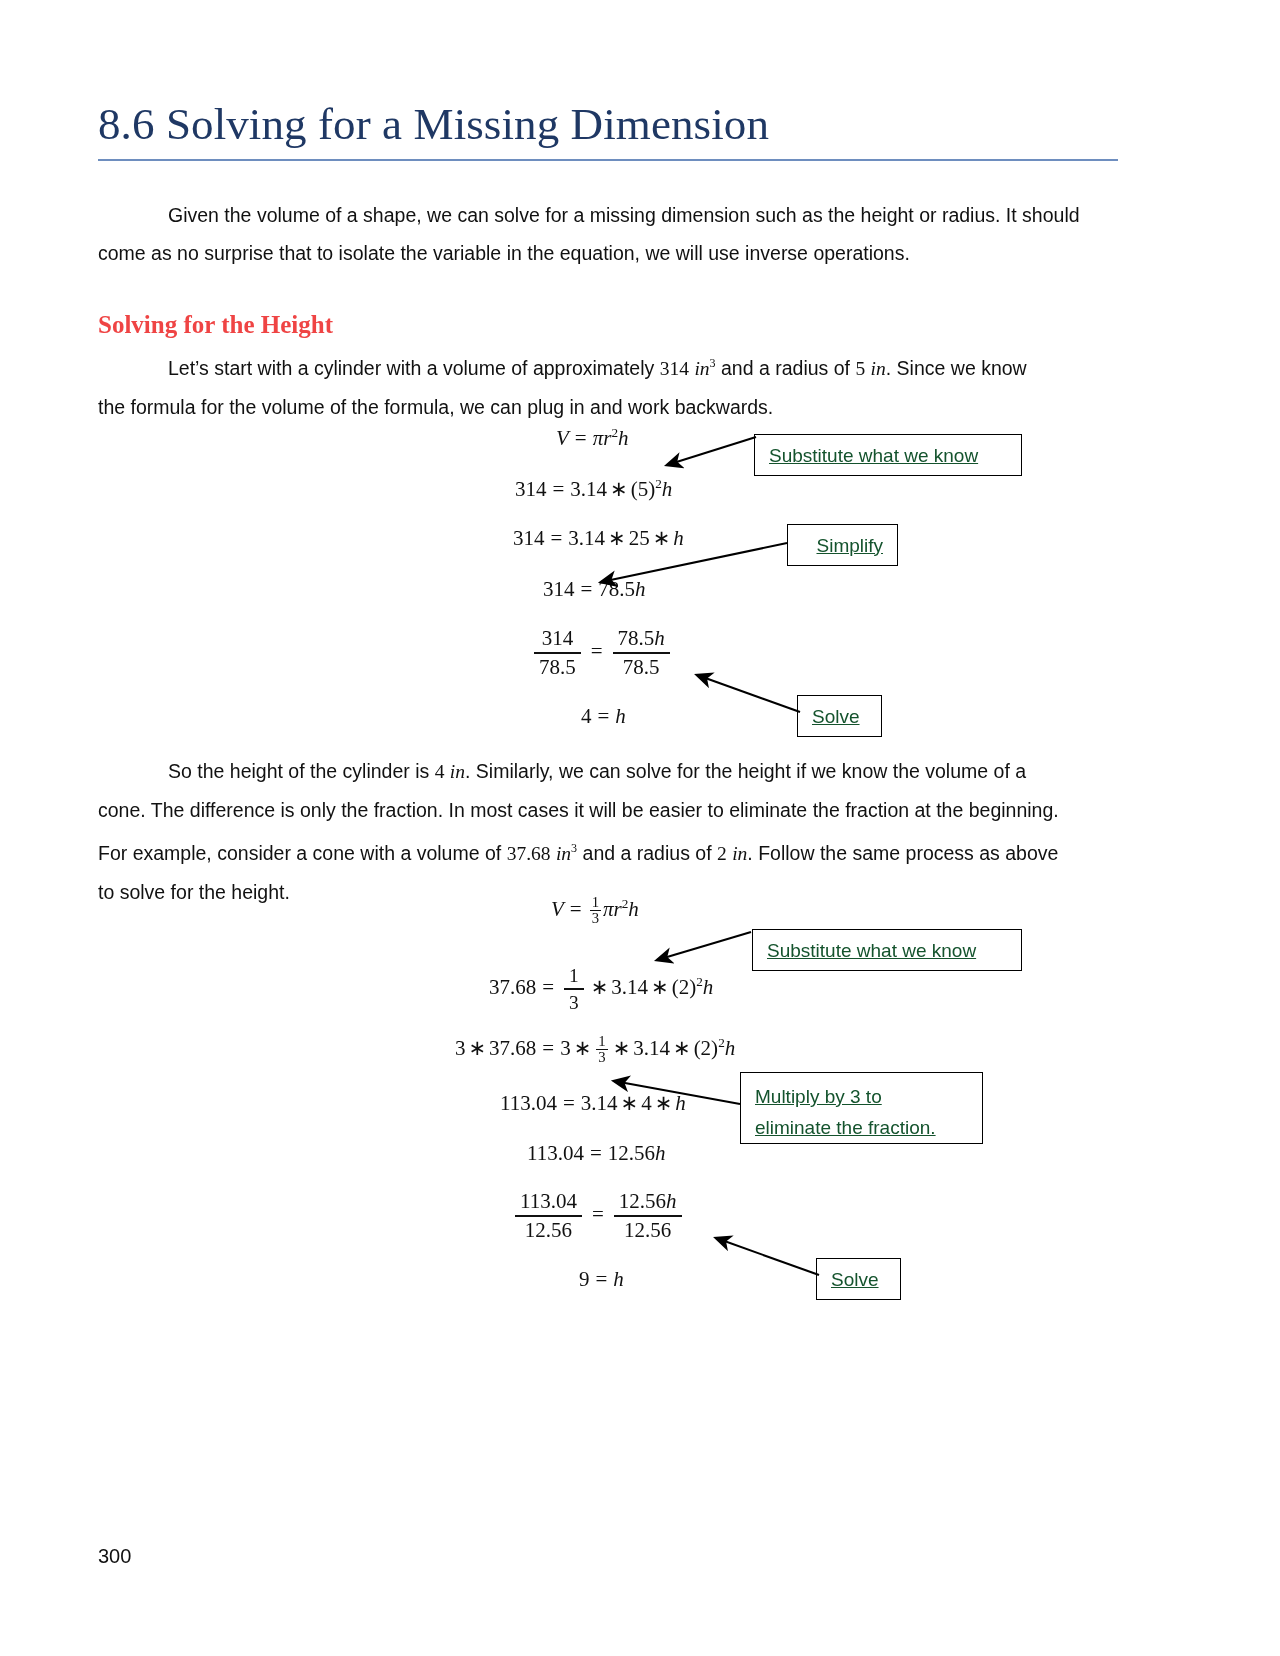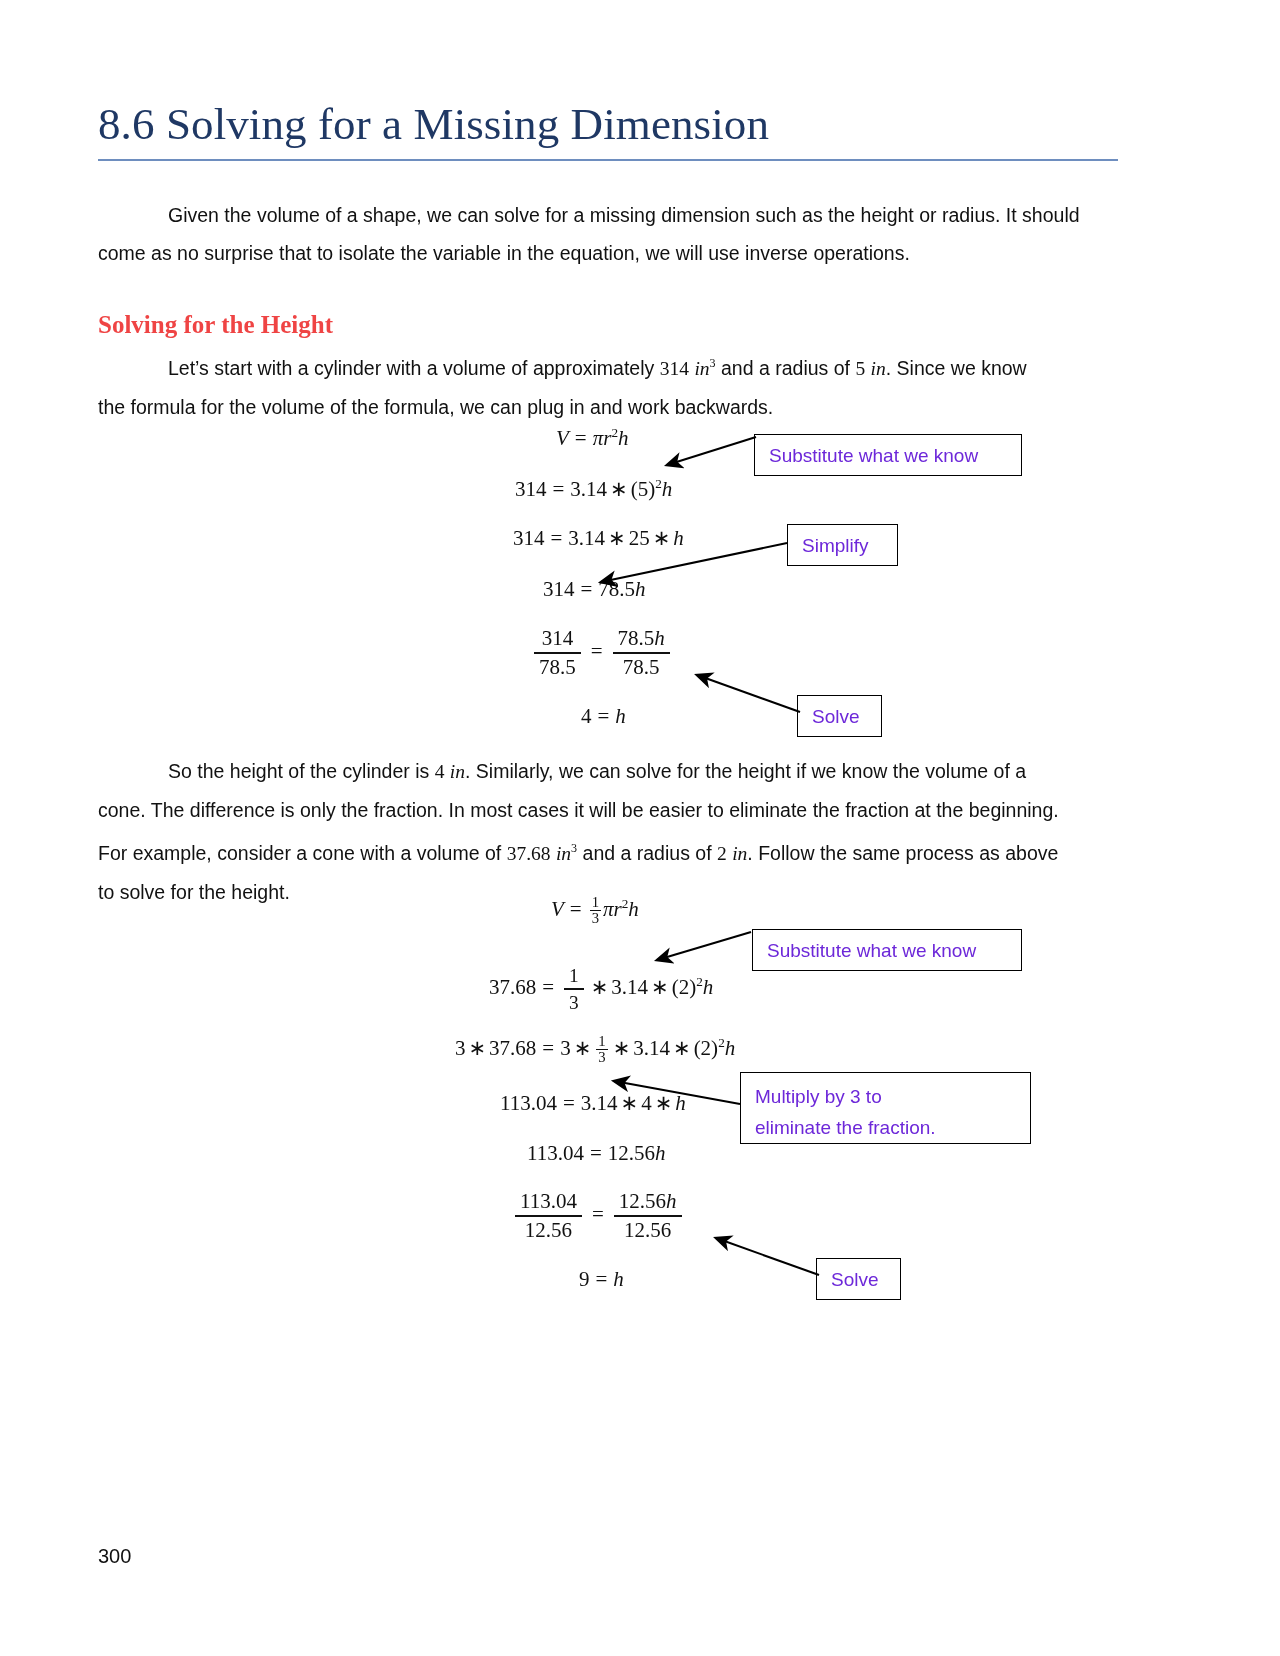--- a/index.html
+++ b/index.html
@@ -123,26 +123,27 @@
   .frac-b .n { display: block; padding: 0 5px; }
   .frac-b .d { display: block; padding: 0 5px; border-top: 2px solid #111; }
 
   
   .callout {
     position: absolute;
     border: 1.6px solid #000000;
     background: #ffffff;
     font-family: "Liberation Sans", sans-serif;
     font-size: 19px;
-    color: #6d28d9;
+    color: #14532d;
     box-sizing: border-box;
     display: flex;
     align-items: center;
     padding: 0 14px;
     line-height: 31px;
+    text-decoration: underline;
   }
   .callout.two-line { display: block; padding-top: 8px; }
   .callout .ln { display: block; }
 
   
   .arrow-svg {
     position: absolute;
     overflow: visible;
     pointer-events: none;
   }
@@ -205,21 +206,21 @@
   </div>
 
   <div class="mathline" style="left:581px; top:704px;">
     <span class="rm">4</span><span class="eq">=</span><span class="it">h</span>
   </div>
 
   <div class="callout" style="left:754px; top:434px; width:268px; height:42px;">
     <span>Substitute what we know</span>
   </div>
 
-  <div class="callout" style="left:787px; top:524px; width:111px; height:42px;">
+  <div class="callout" style="left:787px; top:524px; width:111px; height:42px;justify-content:flex-end;">
     <span>Simplify</span>
   </div>
 
   <div class="callout" style="left:797px; top:695px; width:85px; height:42px;">
     <span>Solve</span>
   </div>
 
   <svg class="arrow-svg" style="left:660px; top:434px;" width="100" height="40" viewBox="0 0 100 40">
     <defs>
       <marker id="ah1" markerWidth="9" markerHeight="9" refX="7.5" refY="4" orient="auto">
@@ -285,21 +286,21 @@
   </div>
 
   <div class="mathline" style="left:579px; top:1267px;">
     <span class="rm">9</span><span class="eq">=</span><span class="it">h</span>
   </div>
 
   <div class="callout" style="left:752px; top:929px; width:270px; height:42px;">
     <span>Substitute what we know</span>
   </div>
 
-  <div class="callout two-line" style="left:740px; top:1072px; width:291px; height:72px;">
+  <div class="callout two-line" style="left:740px; top:1072px; width:243px; height:72px;">
     <span class="ln">Multiply by 3 to</span>
     <span class="ln">eliminate the fraction.</span>
   </div>
 
   <div class="callout" style="left:816px; top:1258px; width:85px; height:42px;">
     <span>Solve</span>
   </div>
 
   <svg class="arrow-svg" style="left:650px; top:929px;" width="105" height="40" viewBox="0 0 105 40">
     <defs>

